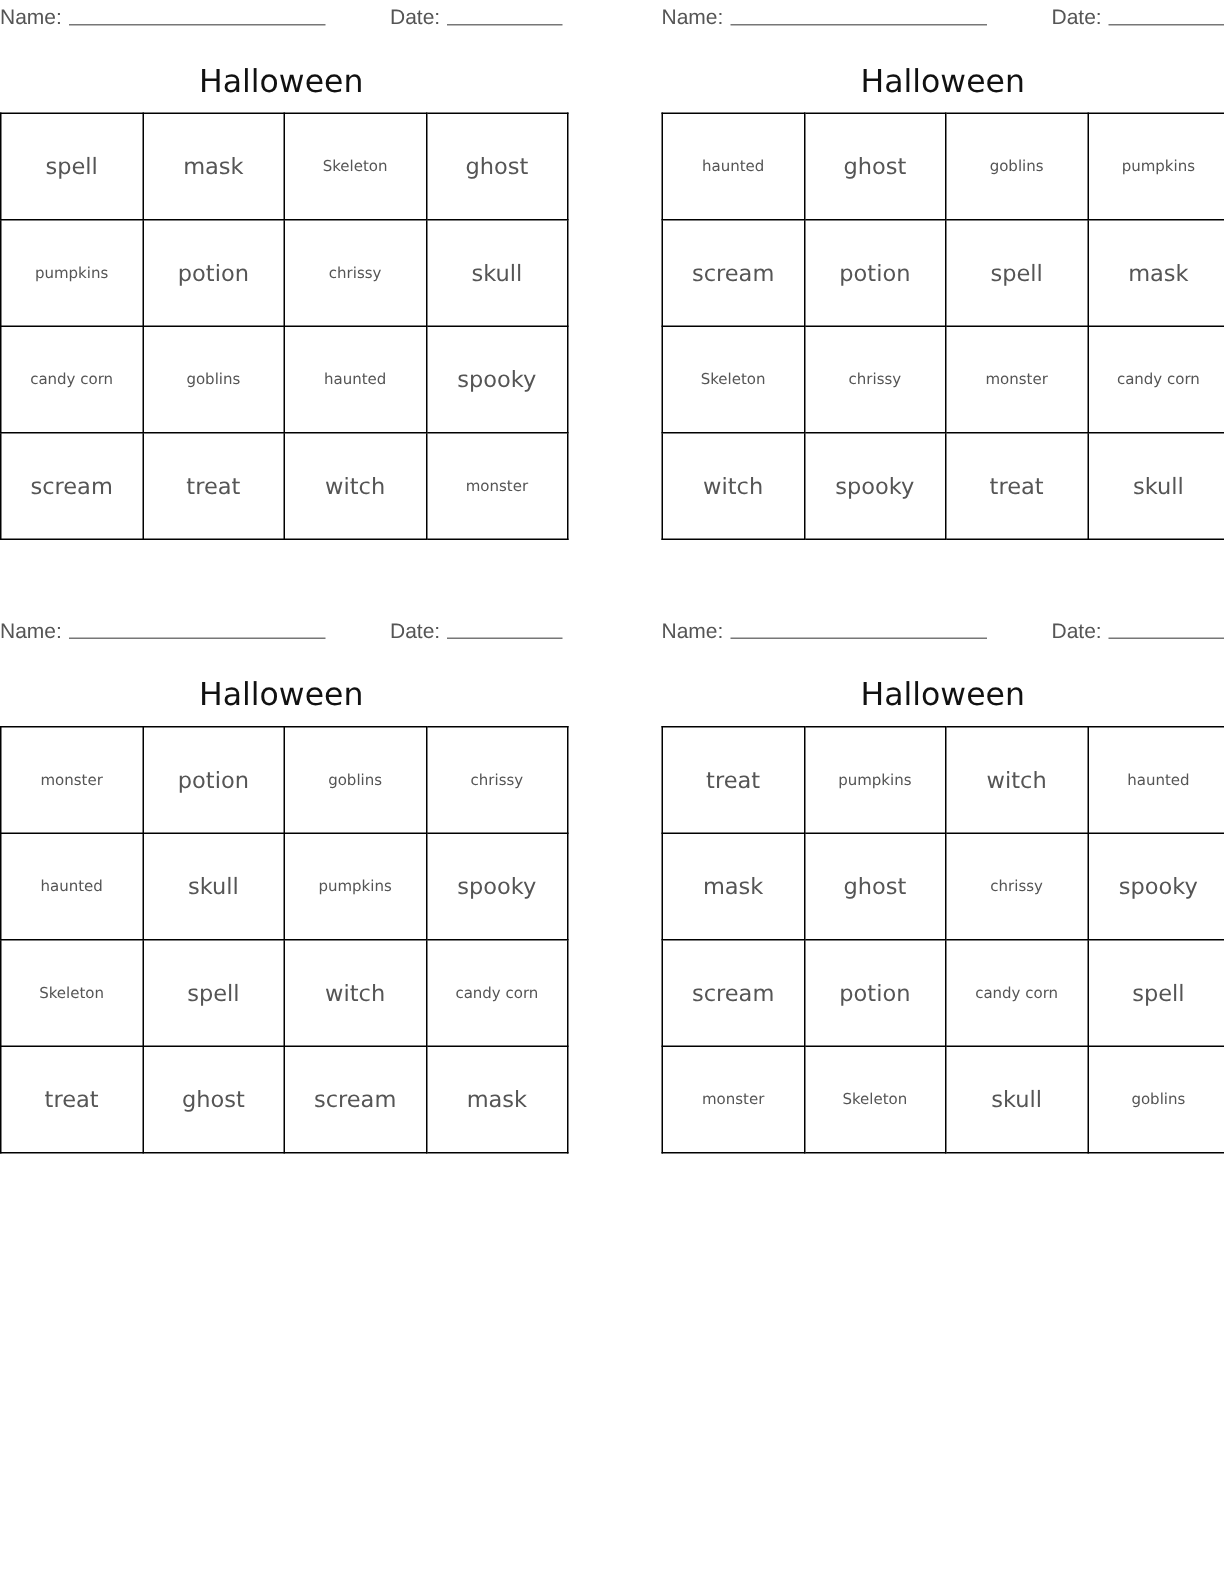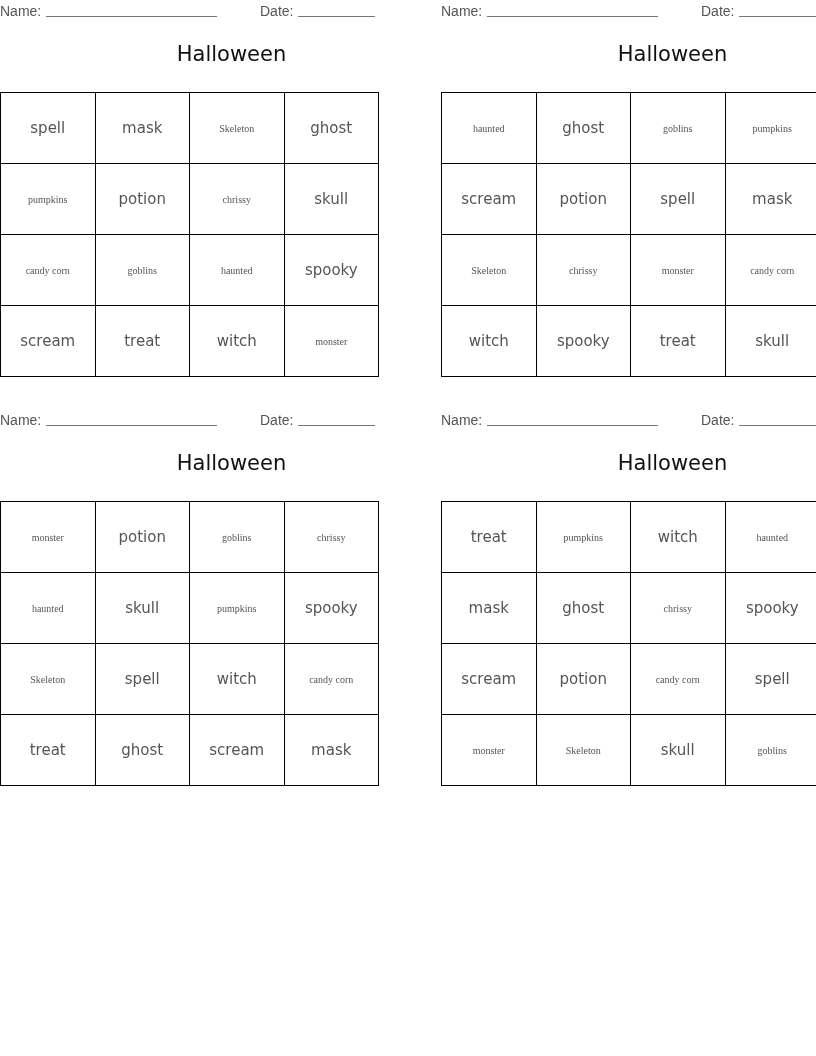--- a/index.html
+++ b/index.html
@@ -5,27 +5,27 @@
     html, body { margin: 0; padding: 0; background: #ffffff; }
     body { width: 816px; height: 1056px; position: relative; overflow: hidden; }
     .card { position: absolute; width: 375px; }
     .namebar { position: absolute; top: 0; left: 0; width: 100%; height: 20px;
       font-family: Liberation Sans, sans-serif; font-size: 14px; color: #555555; }
     .namebar .name-label { position: absolute; left: 0; top: 3px; }
     .namebar .name-line { position: absolute; left: 46px; top: 16px; width: 171px; border-bottom: 1px solid #777; }
     .namebar .date-label { position: absolute; left: 260px; top: 3px; }
     .namebar .date-line { position: absolute; left: 298px; top: 16px; width: 77px; border-bottom: 1px solid #777; }
     .title { position: absolute; top: 42px; left: 0; width: 100%; text-align: center;
-      font-family: "DejaVu Sans", sans-serif; font-size: 21px; color: #111; padding-left: 44px; }
-    .grid { position: absolute; top: 92px; left: 0; width: 374px; height: 280px;
+      font-family: "DejaVu Sans", sans-serif; font-size: 21px; color: #111; }
+    .grid { position: absolute; top: 75px; left: 0; width: 374px; height: 280px;
       border-collapse: collapse; table-layout: fixed; }
     .grid td { border: 1px solid #000; width: 93.5px; height: 70px; text-align: center; vertical-align: middle;
       font-family: "DejaVu Sans", sans-serif; color: #555555; padding: 0; }
     .grid td.lg { font-size: 15px; }
-    .grid td.sm { font-size: 10px; font-family: Liberation Serif, serif; }
+    .grid td.sm { font-size: 10px; }
   </style>
 </head>
 <body>
 
 <div id="cards-root">
     <div class="card" style="left: 0px; top: 0px;">
     <div class="namebar">
       <span class="name-label">Name: </span>
       <span class="name-line"></span>
       <span class="date-label">Date: </span>

